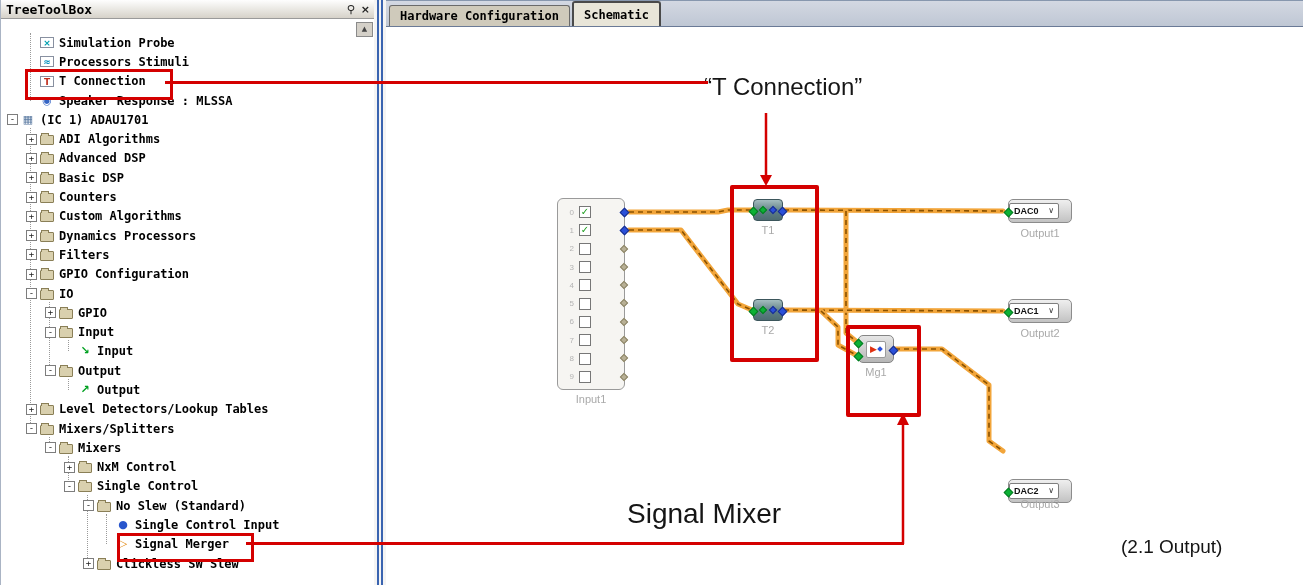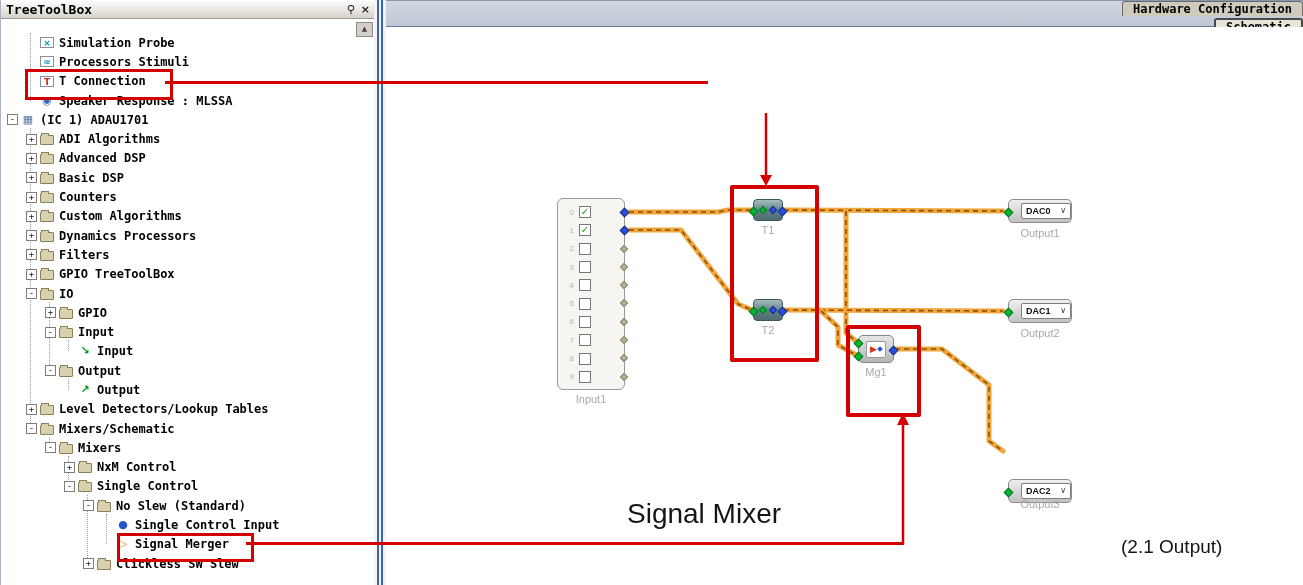--- a/index.html
+++ b/index.html
@@ -33,21 +33,21 @@
   .scrollup{position:absolute;top:3px;right:2px;width:15px;height:13px;background:#d4d0c8;border:1px solid #8a8a8a;
     font:7px/12px "DejaVu Sans",sans-serif;text-align:center;color:#444;z-index:6;}
   .hlbox{position:absolute;border:3px solid #d40000;z-index:7;background:transparent;}
   
   #splitter{position:absolute;left:374px;top:0;width:12px;height:585px;background:#f4f4f4;}
   #splitter .sline{position:absolute;top:0;width:2px;height:585px;background:#3a64b0;}
   
   #right{position:absolute;left:386px;top:0;width:917px;height:585px;}
   .tabbar{position:absolute;left:0;top:0;width:917px;height:27px;box-sizing:border-box;
     background:linear-gradient(#d3d8e2,#bfc7d4);border-bottom:1px solid #6a7a96;border-top:1px solid #8797ae;
-    display:flex;align-items:flex-end;padding-left:3px;gap:2px;flex-direction:column;}
+    display:flex;align-items:flex-end;padding-left:3px;gap:2px;}
   .tab{box-sizing:border-box;height:21px;padding:0 10px;display:flex;align-items:center;
     font:bold 12px "DejaVu Sans Mono",monospace;color:#000;background:#cfcabb;
     border:1px solid #6a6a6a;border-bottom:none;border-radius:3px 3px 0 0;}
   .tab.active{height:25px;background:#e8e5d8;border:2px solid #4a4a4a;border-bottom:none;}
   .canvas{position:absolute;left:0;top:27px;width:917px;height:558px;background:#fff;overflow:hidden;}
   svg.overlay{position:absolute;left:0;top:0;z-index:1;}
   .wb{fill:none;stroke:#f2a53a;stroke-width:5;stroke-linejoin:round;stroke-linecap:round;}
   .wd{fill:none;stroke:#8a5200;stroke-width:1.6;stroke-dasharray:5 4;stroke-linejoin:round;}
   .redstroke{stroke:#d40000;stroke-width:2.5;}
   .redfill{fill:#d40000;}
@@ -75,21 +75,21 @@
   #mg1{position:absolute;left:472px;top:308px;width:36px;height:28px;box-sizing:border-box;z-index:2;border-radius:5px;
     background:linear-gradient(#e6e6e6,#b6b6b6);border:1px solid #858585;display:flex;align-items:center;justify-content:center;}
   .mg-inner{width:20px;height:17px;box-sizing:border-box;background:#fff;border:1px solid #9a9a9a;border-radius:2px;
     display:flex;align-items:center;justify-content:center;gap:1px;}
   .mg-arrow{color:#e03010;font:bold 9px/9px "DejaVu Sans",sans-serif;}
   .mg-dot{width:4px;height:4px;background:#2b50d9;transform:rotate(45deg);}
   #mg1 .mpin1{left:-4px;top:4px;}
   #mg1 .mpin2{left:-4px;top:17px;}
   #mg1 .mpin-o{right:-4px;top:10.5px;}
   .dac{position:absolute;width:64px;height:24px;box-sizing:border-box;z-index:2;border-radius:5px;
-    background:linear-gradient(#efefef,#c2c2c2);border:1px solid #8c8c8c;display:flex;align-items:center;justify-content:flex-end;}
+    background:linear-gradient(#efefef,#c2c2c2);border:1px solid #8c8c8c;display:flex;align-items:center;justify-content:flex-start;}
   .dac .dpin{left:-4px;top:8.5px;}
   .dac-select{width:50px;height:16px;box-sizing:border-box;background:#fff;border:1px solid #7e7e7e;border-radius:2px;
     display:flex;align-items:center;padding:0 4px;font:bold 9px "Liberation Sans",sans-serif;color:#111;}
   .dac-chevron{margin-left:auto;font:8px/8px "DejaVu Sans",sans-serif;color:#333;}
   .redbox{position:absolute;border:4px solid #d40000;border-radius:2px;z-index:5;background:transparent;}
   .anno{position:absolute;color:#151515;z-index:6;white-space:nowrap;font-family:"Liberation Sans",sans-serif;}
   #anno-tconn{left:318px;top:46px;font-size:24px;}
   #anno-mixer{left:241px;top:471px;font-size:28px;}
   #anno-mode{left:735px;top:509px;font-size:19px;}
   .redline{position:absolute;height:2.5px;background:#d40000;z-index:50;}
@@ -176,21 +176,21 @@
           <span class="tlabel">Dynamics Processors</span>
         </div>
         <div class="trow" style="padding-left: 25px;">
           <span class="exp">+</span>
           <span class="ticon folder"></span>
           <span class="tlabel">Filters</span>
         </div>
         <div class="trow" style="padding-left: 25px;">
           <span class="exp">+</span>
           <span class="ticon folder"></span>
-          <span class="tlabel">GPIO TreeToolBox</span>
+          <span class="tlabel">GPIO Configuration</span>
         </div>
         <div class="trow" style="padding-left: 25px;">
           <span class="exp">-</span>
           <span class="ticon folder"></span>
           <span class="tlabel">IO</span>
         </div>
         <div class="trow" style="padding-left: 44px;">
           <span class="exp">+</span>
           <span class="ticon folder"></span>
           <span class="tlabel">GPIO</span>
@@ -216,21 +216,21 @@
           <span class="tlabel">Output</span>
         </div>
         <div class="trow" style="padding-left: 25px;">
           <span class="exp">+</span>
           <span class="ticon folder"></span>
           <span class="tlabel">Level Detectors/Lookup Tables</span>
         </div>
         <div class="trow" style="padding-left: 25px;">
           <span class="exp">-</span>
           <span class="ticon folder"></span>
-          <span class="tlabel">Mixers/Schematic</span>
+          <span class="tlabel">Mixers/Splitters</span>
         </div>
         <div class="trow" style="padding-left: 44px;">
           <span class="exp">-</span>
           <span class="ticon folder"></span>
           <span class="tlabel">Mixers</span>
         </div>
         <div class="trow" style="padding-left: 63px;">
           <span class="exp">+</span>
           <span class="ticon folder"></span>
           <span class="tlabel">NxM Control</span>
@@ -425,19 +425,20 @@
 
     <div class="dac" style="left:622px;top:416px;margin-top:36px;">
       <span class="diamond pin-green dpin"></span>
       <span class="dac-select">
         <span>DAC2</span>
         <span class="dac-chevron">∨</span>
       </span>
     </div>
     <div class="block-label" style="left:622px;top:440px;width:64px;margin-top:31px;">Output3</div>
 
+    <div class="anno" id="anno-tconn">“T Connection”</div>
     <div class="anno" id="anno-mixer">Signal Mixer</div>
     <div class="anno" id="anno-mode">(2.1 Output)</div>
   </div>
 </div>
 
 <div class="redline" id="red-line-1"></div>
 <div class="redline" id="red-line-2"></div>
 
 </body></html>

